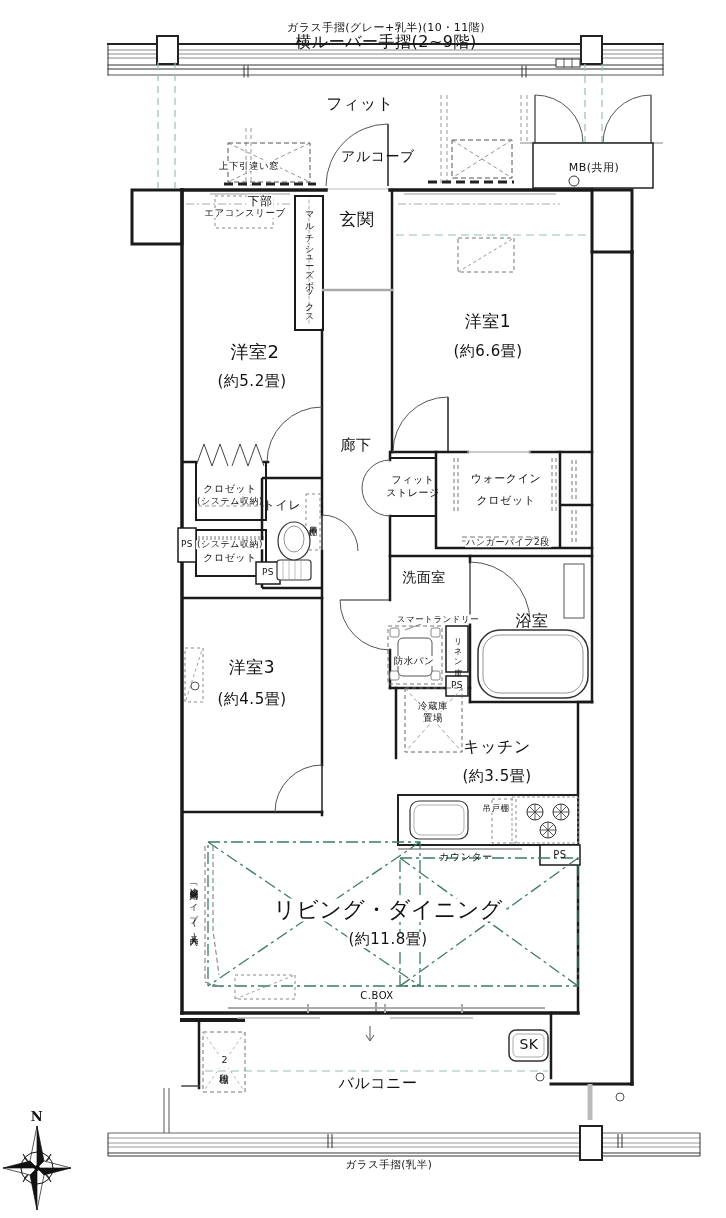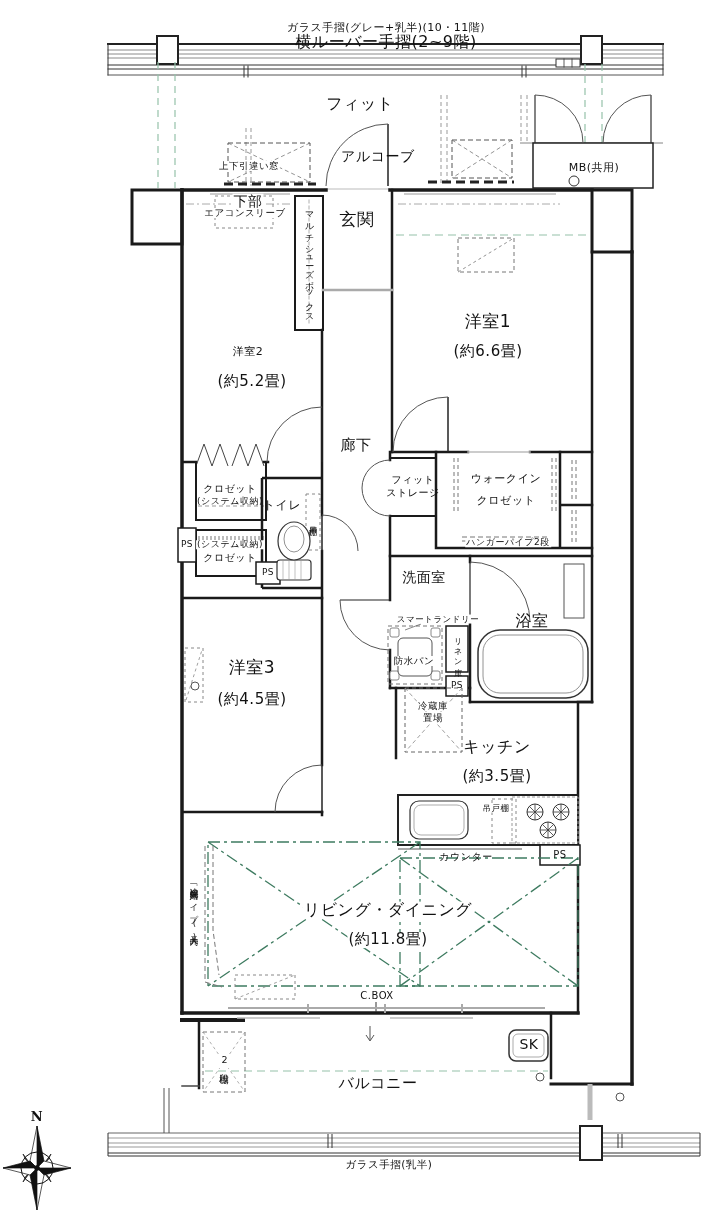--- a/index.html
+++ b/index.html
@@ -252,25 +252,25 @@
     <circle cx="37" cy="1168" r="2.5" fill="#111"></circle>
   </g>
 </svg>
 
   <span class="lbl" style="left:386px;top:28px;font-size:11px">ガラス手摺(グレー+乳半)(10・11階)</span>
   <span class="lbl" style="left:386px;top:42px;font-size:16px">横ルーバー手摺(2~9階)</span>
   <span class="lbl" style="left:360px;top:104px;font-size:16px">フィット</span>
   <span class="lbl" style="left:378px;top:156px;font-size:14px">アルコーブ</span>
   <span class="lbl bg" style="left:594px;top:168px;font-size:11px">MB(共用)</span>
   <span class="lbl bg" style="left:249px;top:166px;font-size:9.5px">上下引違い窓</span>
-  <span class="lbl bg" style="left:248px;top:201px;font-size:14px">下部</span>
+  <span class="lbl bg" style="left:260px;top:201px;font-size:12px">下部</span>
   <span class="lbl bg" style="left:245px;top:213px;font-size:9.5px">エアコンスリーブ</span>
   <span class="lbl v" style="left:309px;top:262px;font-size:9px">マルチシューズボックス</span>
   <span class="lbl" style="left:357px;top:220px;font-size:17px">玄関</span>
-  <span class="lbl" style="left:248px;top:352px;font-size:11px">洋室2</span>
+  <span class="lbl" style="left:255px;top:352px;font-size:18px">洋室2</span>
   <span class="lbl" style="left:252px;top:382px;font-size:15px">(約5.2畳)</span>
   <span class="lbl" style="left:488px;top:322px;font-size:17px">洋室1</span>
   <span class="lbl" style="left:488px;top:352px;font-size:15px">(約6.6畳)</span>
   <span class="lbl" style="left:356px;top:446px;font-size:15px">廊下</span>
   <span class="lbl" style="left:230px;top:489px;font-size:10px">クロゼット</span>
   <span class="lbl" style="left:230px;top:502px;font-size:9px">(システム収納)</span>
   <span class="lbl" style="left:282px;top:505px;font-size:12px">トイレ</span>
   <span class="lbl v bg" style="left:313px;top:521px;font-size:8.5px">吊戸棚</span>
   <span class="lbl" style="left:187px;top:545px;font-size:9px">PS</span>
   <span class="lbl bg" style="left:230px;top:545px;font-size:9px">(システム収納)</span>
@@ -290,21 +290,21 @@
   <span class="lbl" style="left:252px;top:668px;font-size:17px">洋室3</span>
   <span class="lbl" style="left:252px;top:700px;font-size:15px">(約4.5畳)</span>
   <span class="lbl bg" style="left:433px;top:706px;font-size:9.5px">冷蔵庫</span>
   <span class="lbl bg" style="left:433px;top:718px;font-size:9.5px">置場</span>
   <span class="lbl" style="left:497px;top:747px;font-size:16px">キッチン</span>
   <span class="lbl" style="left:497px;top:777px;font-size:15px">(約3.5畳)</span>
   <span class="lbl bg" style="left:496px;top:808px;font-size:8.5px">吊戸棚</span>
   <span class="lbl" style="left:466px;top:857px;font-size:10px">カウンター</span>
   <span class="lbl" style="left:560px;top:855px;font-size:10px">PS</span>
   <span class="lbl v bg" style="left:194px;top:912px;font-size:8.5px">「冷媒配管用パイプ(天井内)</span>
-  <span class="lbl bg" style="left:388px;top:910px;font-size:16px">リビング・ダイニング</span>
+  <span class="lbl bg" style="left:388px;top:910px;font-size:22px">リビング・ダイニング</span>
   <span class="lbl bg" style="left:388px;top:940px;font-size:15px">(約11.8畳)</span>
   <span class="lbl bg" style="left:377px;top:996px;font-size:10px">C.BOX</span>
   <span class="lbl v bg" style="left:224px;top:1061px;font-size:9.5px">2段棚</span>
   <span class="lbl" style="left:378px;top:1084px;font-size:15px">バルコニー</span>
   <span class="lbl" style="left:529px;top:1044px;font-size:14px">SK</span>
   <span class="lbl" style="left:389px;top:1165px;font-size:10.5px">ガラス手摺(乳半)</span>
   <span class="lbl b" style="left:37px;top:1117px;font-size:13px;font-family:'DejaVu Serif','Liberation Serif',serif">N</span>
 
 </div>
 

